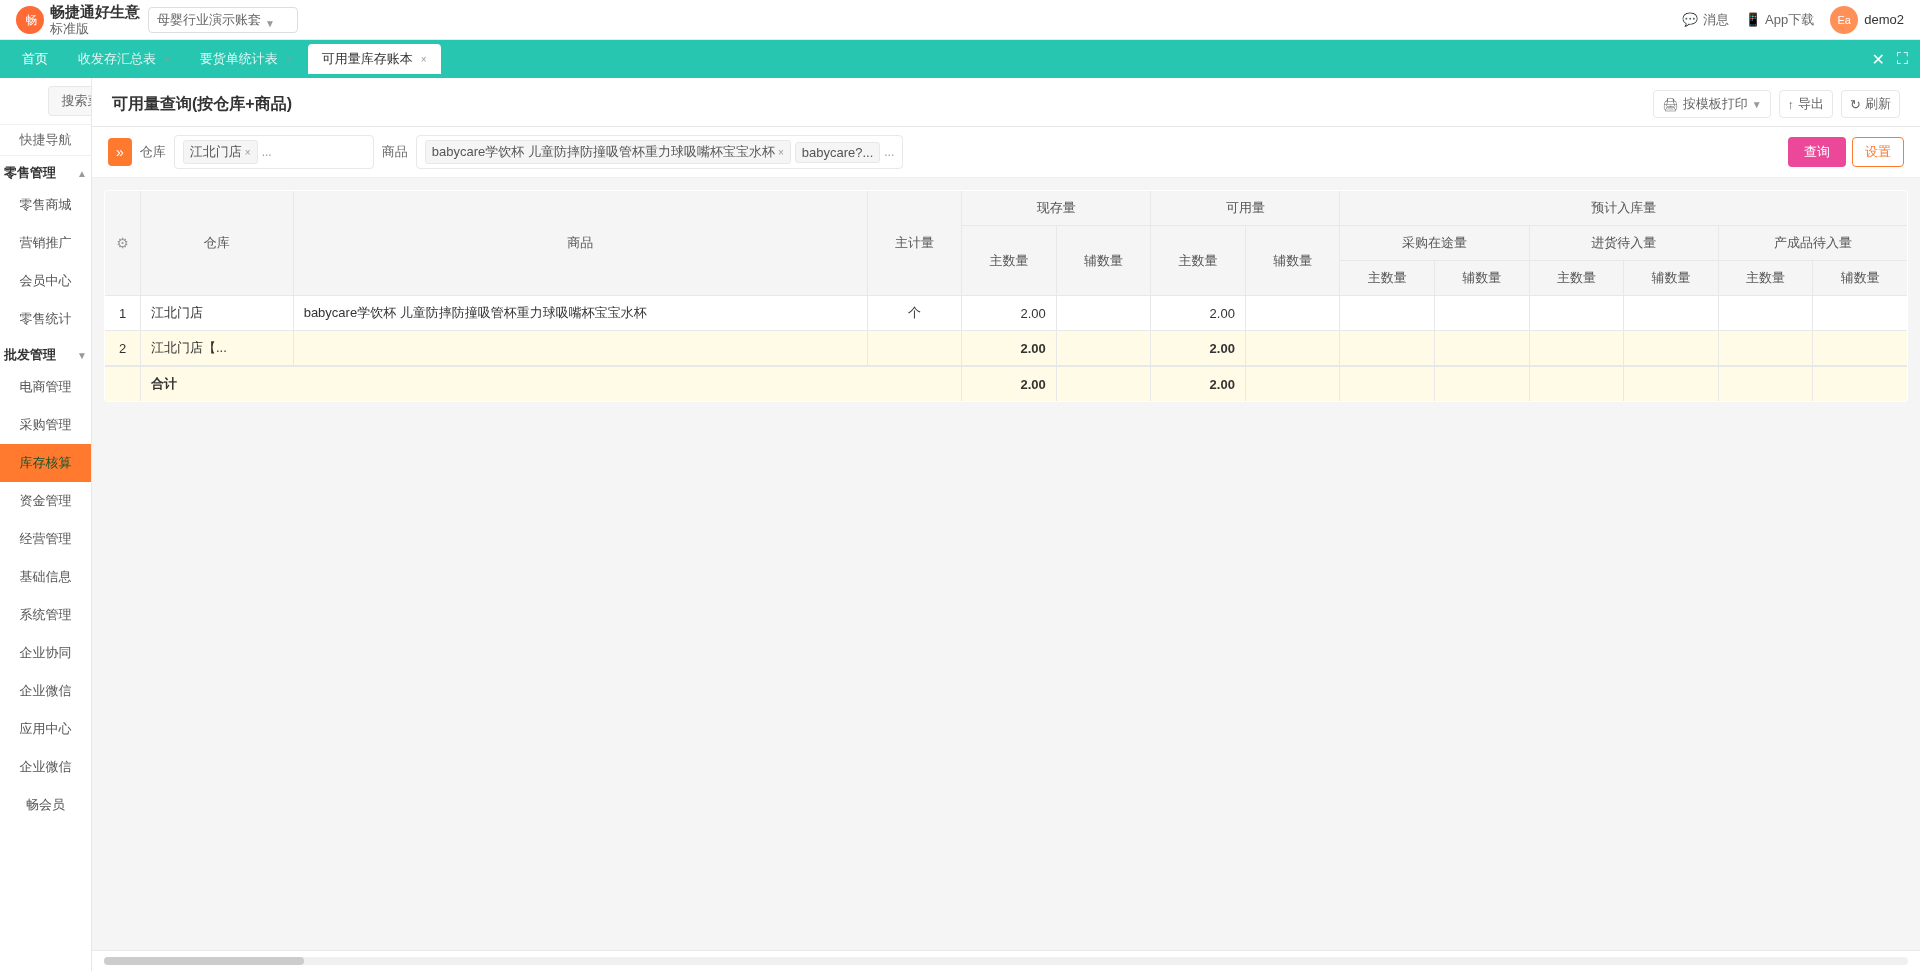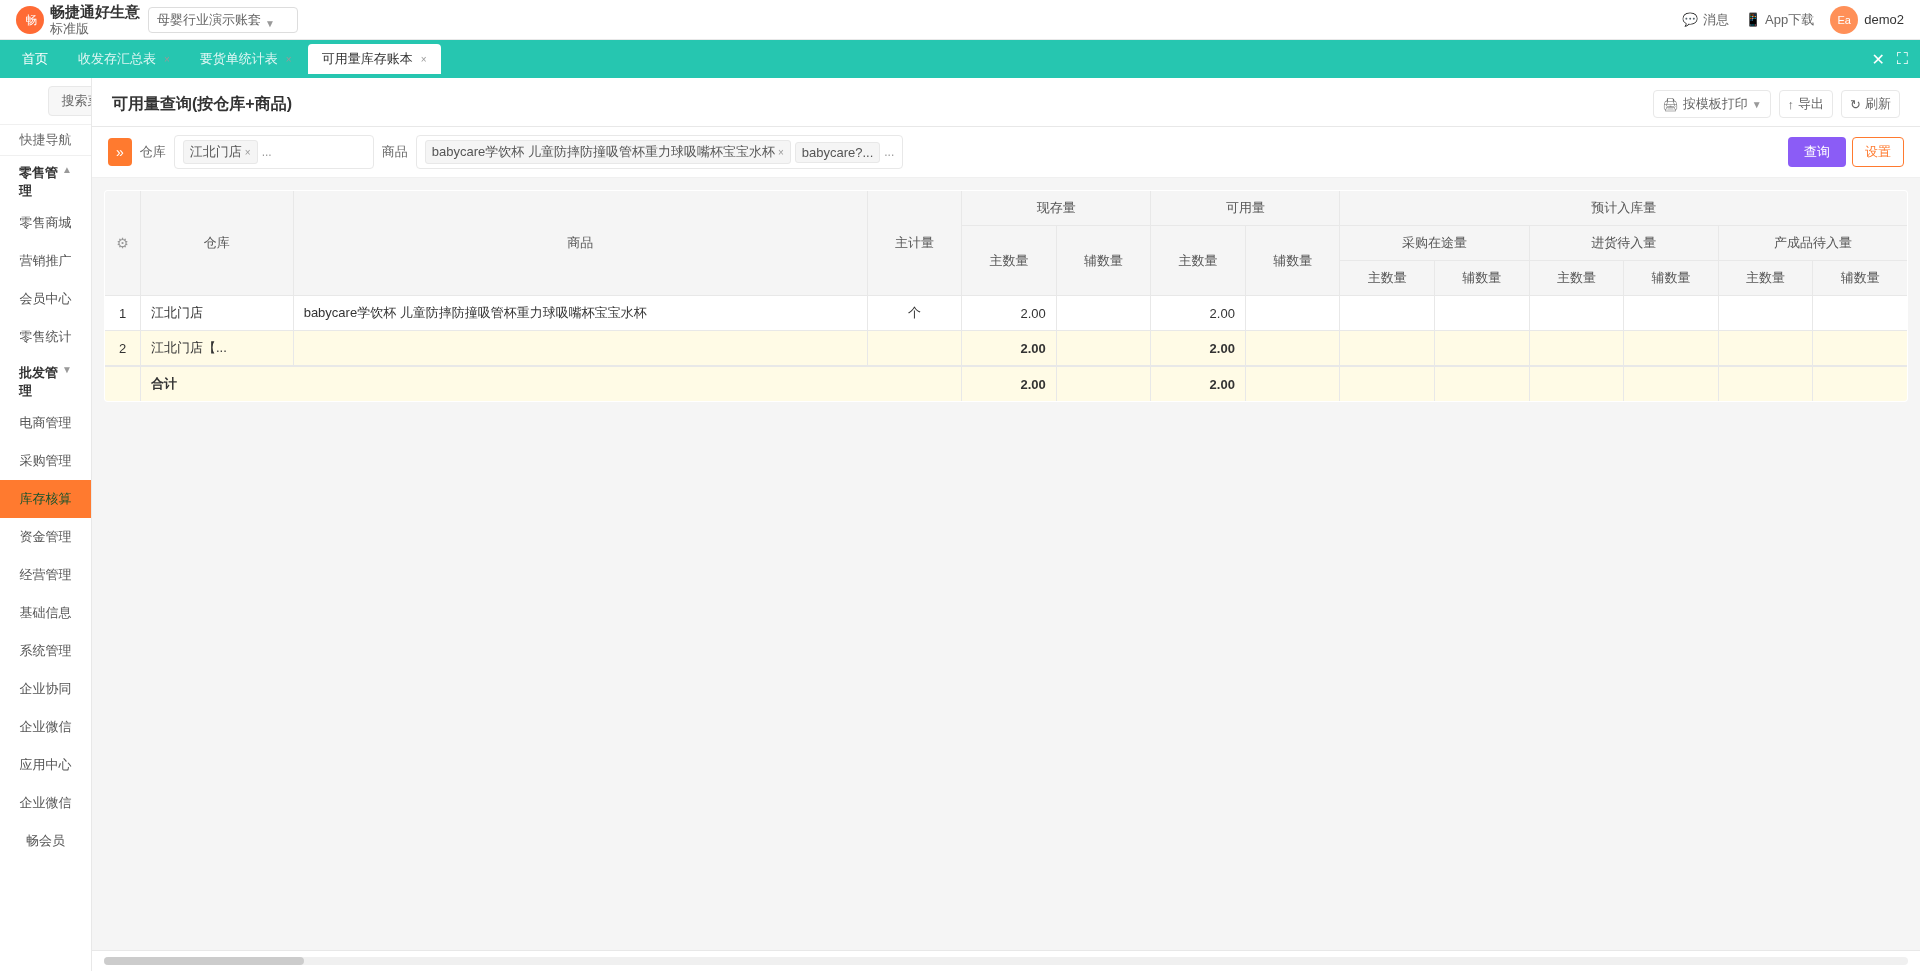--- a/index.html
+++ b/index.html
@@ -81,25 +81,26 @@
       color: #555;
       cursor: pointer;
       font-size: 12px;
       display: flex;
       align-items: center;
       justify-content: center;
       gap: 4px;
     }
     .sidebar-item.active { background: #ff7a2f; color: #14532d; }
     .sidebar-group-header {
-      padding: 8px 19px 4px;
+      padding: 8px 4px 4px;
       color: #333;
       font-size: 12px;
       font-weight: bold;
       display: flex;
+      align-items: center;
       justify-content: space-between;
       cursor: pointer;
     }
     .sidebar-group-header .arrow { font-size: 10px; color: #999; }
 
     
     .content-area { flex: 1; display: flex; flex-direction: column; overflow: hidden; background: #f5f5f5; }
 
     
     .page-header {
@@ -125,21 +126,21 @@
       flex-shrink: 0;
       border-bottom: 1px solid #f0f0f0;
     }
     .filter-toggle { background: #ff7a2f; color: white; border: none; border-radius: 4px; padding: 6px 8px; cursor: pointer; font-size: 14px; }
     .filter-label { color: #666; font-size: 13px; white-space: nowrap; }
     .filter-input-group { display: flex; align-items: center; gap: 4px; border: 1px solid #e8e8e8; border-radius: 4px; padding: 4px 8px; background: #fff; min-width: 200px; }
     .filter-tag { background: #f5f5f5; border: 1px solid #e8e8e8; border-radius: 3px; padding: 2px 6px; font-size: 12px; color: #555; display: flex; align-items: center; gap: 3px; }
     .filter-tag .remove { cursor: pointer; color: #999; font-size: 10px; }
     .filter-more { color: #999; cursor: pointer; font-size: 12px; }
     .filter-actions { margin-left: auto; display: flex; gap: 6px; }
-    .btn-query { background: #8b5cf6; color: white; border: none; border-radius: 4px; padding: 6px 16px; cursor: pointer; font-size: 13px; }
+    .btn-query { background: #ec4899; color: white; border: none; border-radius: 4px; padding: 6px 16px; cursor: pointer; font-size: 13px; }
     .btn-settings { background: #fff; color: #ff7a2f; border: 1px solid #ff7a2f; border-radius: 4px; padding: 5px 12px; cursor: pointer; font-size: 13px; }
 
     
     .table-area { flex: 1; overflow: auto; padding: 12px; }
     .data-table { width: 100%; border-collapse: collapse; background: #fff; border: 1px solid #e8e8e8; border-radius: 4px; overflow: hidden; }
     .data-table th {
       background: #f5f5f5;
       border: 1px solid #e8e8e8;
       padding: 8px 10px;
       text-align: center;

